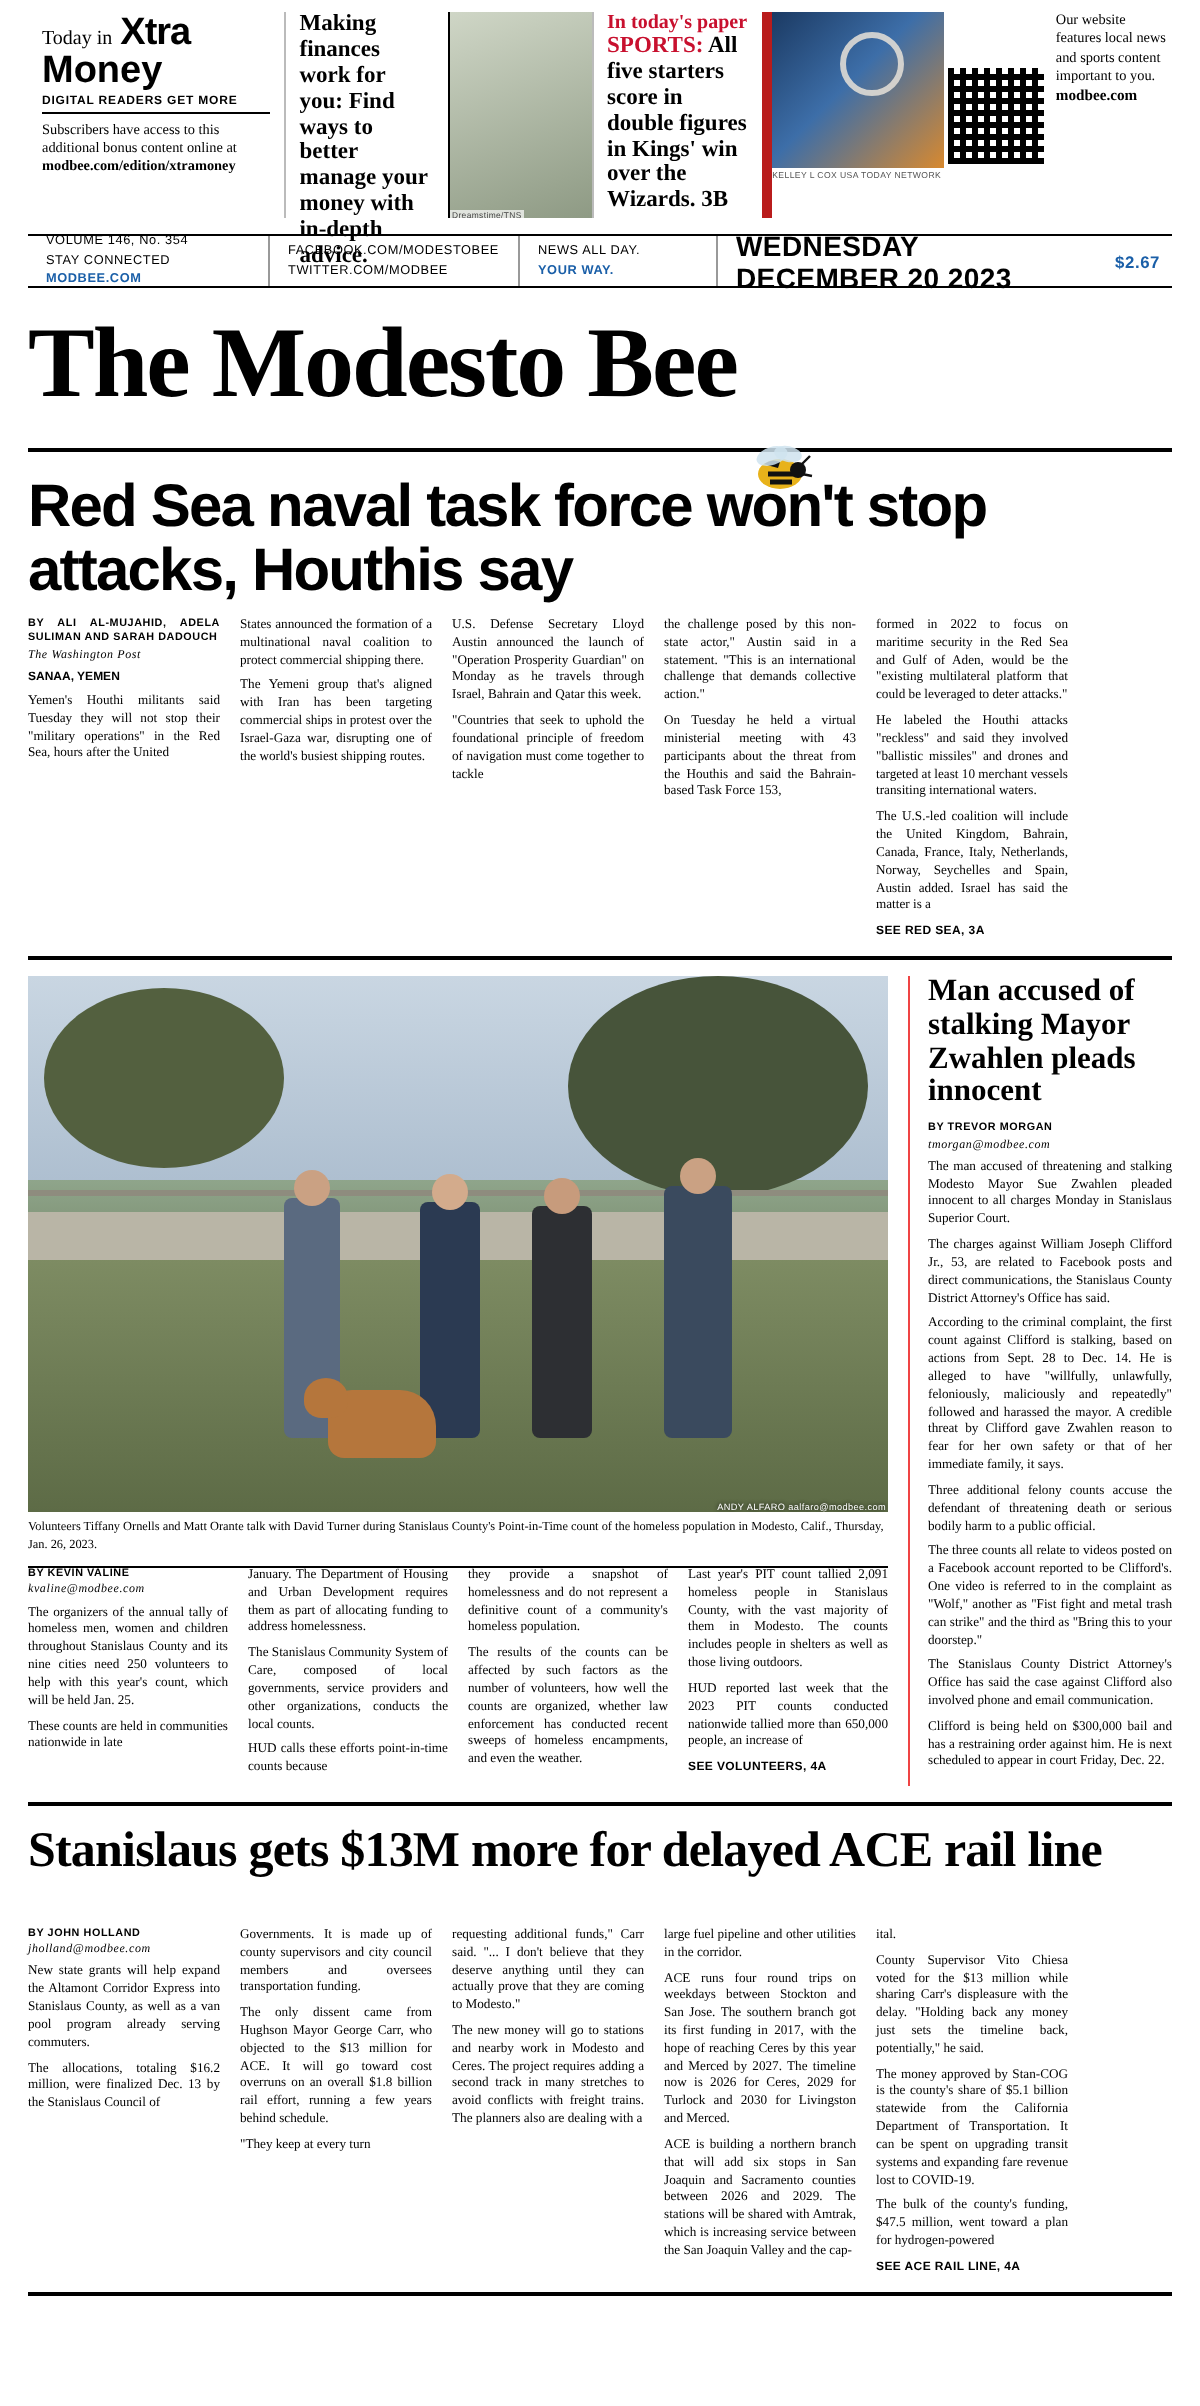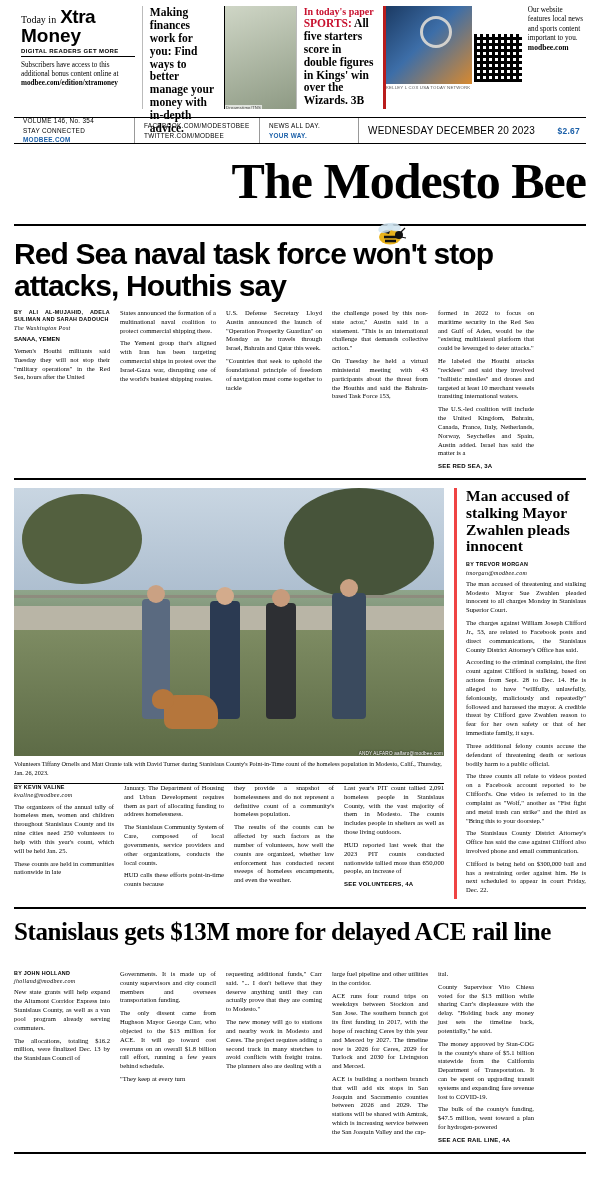--- a/index.html
+++ b/index.html
@@ -58,21 +58,21 @@
   .promo-img {
     width: 86px; border-right: 1px solid #bbb; position: relative;
     background: linear-gradient(160deg,#cfd6c6,#8e9a84);
   }
   .promo-img .cap {
     position: absolute; left: 0; bottom: -1px;
     font-size: 4.2px; color: #444; letter-spacing: .2px;
     font-family: "Liberation Sans", sans-serif;
     background: rgba(255,255,255,.7); padding: 0 1px;
   }
-  .promo-paper { width: 104px; border-right: 3px solid #b91c1c; }
+  .promo-paper { width: 104px; border-right: 5px solid #b91c1c; }
   .promo-paper .kicker {
     color: #c8102e; font-weight: bold; font-size: 10px;
     font-family: "Liberation Serif", serif;
   }
   .promo-paper .sport {
     font-weight: bold; font-size: 11.5px; line-height: 1.12;
     font-family: "Liberation Serif", serif;
   }
   .promo-paper .sport .lead { color: #c8102e; }
   .promo-photo { width: 104px; position: relative; }
@@ -108,27 +108,27 @@
     display: flex; align-items: center; height: 26px;
     border-bottom: 1px solid #000;
     font-family: "Liberation Sans", sans-serif;
     font-size: 6.4px; letter-spacing: .3px;
   }
   .folio .c { padding: 0 9px; }
   .folio .sep { border-left: 1px solid #999; align-self: stretch; }
   .folio .vol { width: 120px; line-height: 1.5; }
   .folio .soc { width: 124px; line-height: 1.5; }
   .folio .news { width: 98px; line-height: 1.5; }
-  .folio .date { flex: 1; font-weight: normal; font-size: 10px; letter-spacing: .2px;}
+  .folio .date { flex: 1; font-weight: bold; font-size: 14px; letter-spacing: .2px;}
   .folio .price { font-weight: bold; font-size: 8.4px; color: #1a5fa8; padding-right: 6px;}
   .folio .blue { color: #1a5fa8; font-weight: bold; }
 
   
   .nameplate {
-    text-align: right; padding: 12px 0 2px 0;
+    text-align: left; padding: 12px 0 2px 0;
     position: relative;
   }
   .nameplate h1 {
     margin: 0;
     font-family: "Liberation Serif", serif;
     font-weight: bold;
     font-size: 50px;
     letter-spacing: -1px;
     line-height: 1;
   }
@@ -196,21 +196,21 @@
     position: absolute; right: 1px; bottom: 0;
     font-size: 4.6px; color: #fff; letter-spacing: .2px;
     font-family: "Liberation Sans", sans-serif;
     text-shadow: 0 0 2px #000;
   }
   .caption {
     font-size: 6.2px; line-height: 1.35; padding: 4px 0 6px 0;
     border-bottom: 1px solid #000;
   }
 
-  .side { width: 136px; border-left: 3px solid #ef4444; padding-left: 9px; }
+  .side { width: 136px; border-left: 1px solid #ef4444; padding-left: 9px; }
   .side h2 {
     margin: 0 0 6px 0;
     font-family: "Liberation Serif", serif;
     font-weight: bold; font-size: 15.5px; line-height: 1.08;
   }
   .side .col { font-size: 6.6px; }
 
   
   .story2-head {
     font-family: "Liberation Serif", serif;

